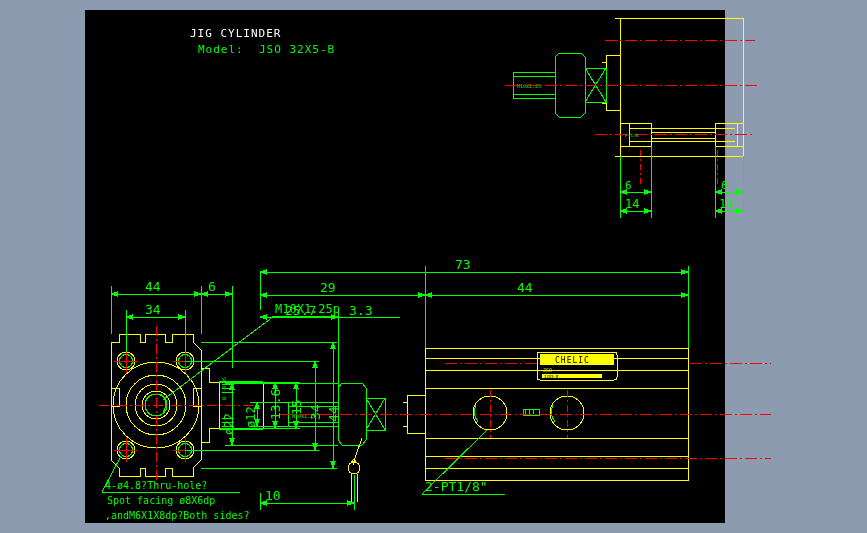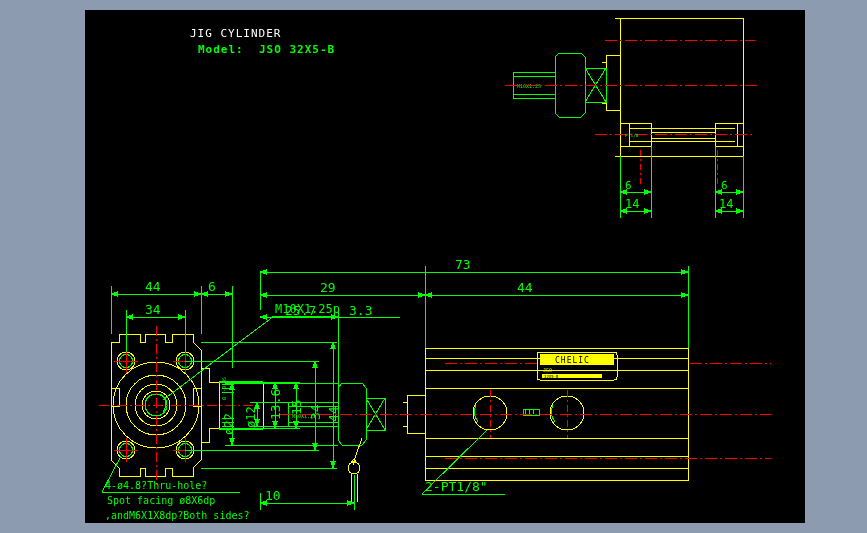--- a/index.html
+++ b/index.html
@@ -1,24 +1,24 @@
 <!DOCTYPE html>
 <html><head>
 <meta charset="utf-8">
 <title>JIG CYLINDER Drawing</title>
 <style>
   html,body{margin:0;padding:0;background:#8c9bb0;}
   body{width:867px;height:533px;overflow:hidden;
        font-family:"DejaVu Sans Mono","Liberation Mono",monospace;}
   #viewport{position:relative;width:867px;height:533px;background:#8c9bb0;}
-  #canvas{position:absolute;left:85px;top:10px;width:720px;height:513px;background:#000;}
+  #canvas{position:absolute;left:85px;top:10px;width:640px;height:513px;background:#000;}
   #cad{position:absolute;left:0;top:0;}
   .ttl{position:absolute;white-space:pre;font-size:11px;letter-spacing:1px;}
   #title-main{left:105px;top:17px;color:#ffffff;}
-  #title-model{left:113px;top:33px;color:#00ff00;font-weight:bold;}
+  #title-model{left:113px;top:33px;color:#00ff00;}
 </style>
 </head>
 <body>
 
 <div id="viewport">
 
   <div id="canvas">
 
     <div class="ttl" id="title-main">JIG CYLINDER</div>
     <div class="ttl" id="title-model">Model:  JSO 32X5-B</div>

